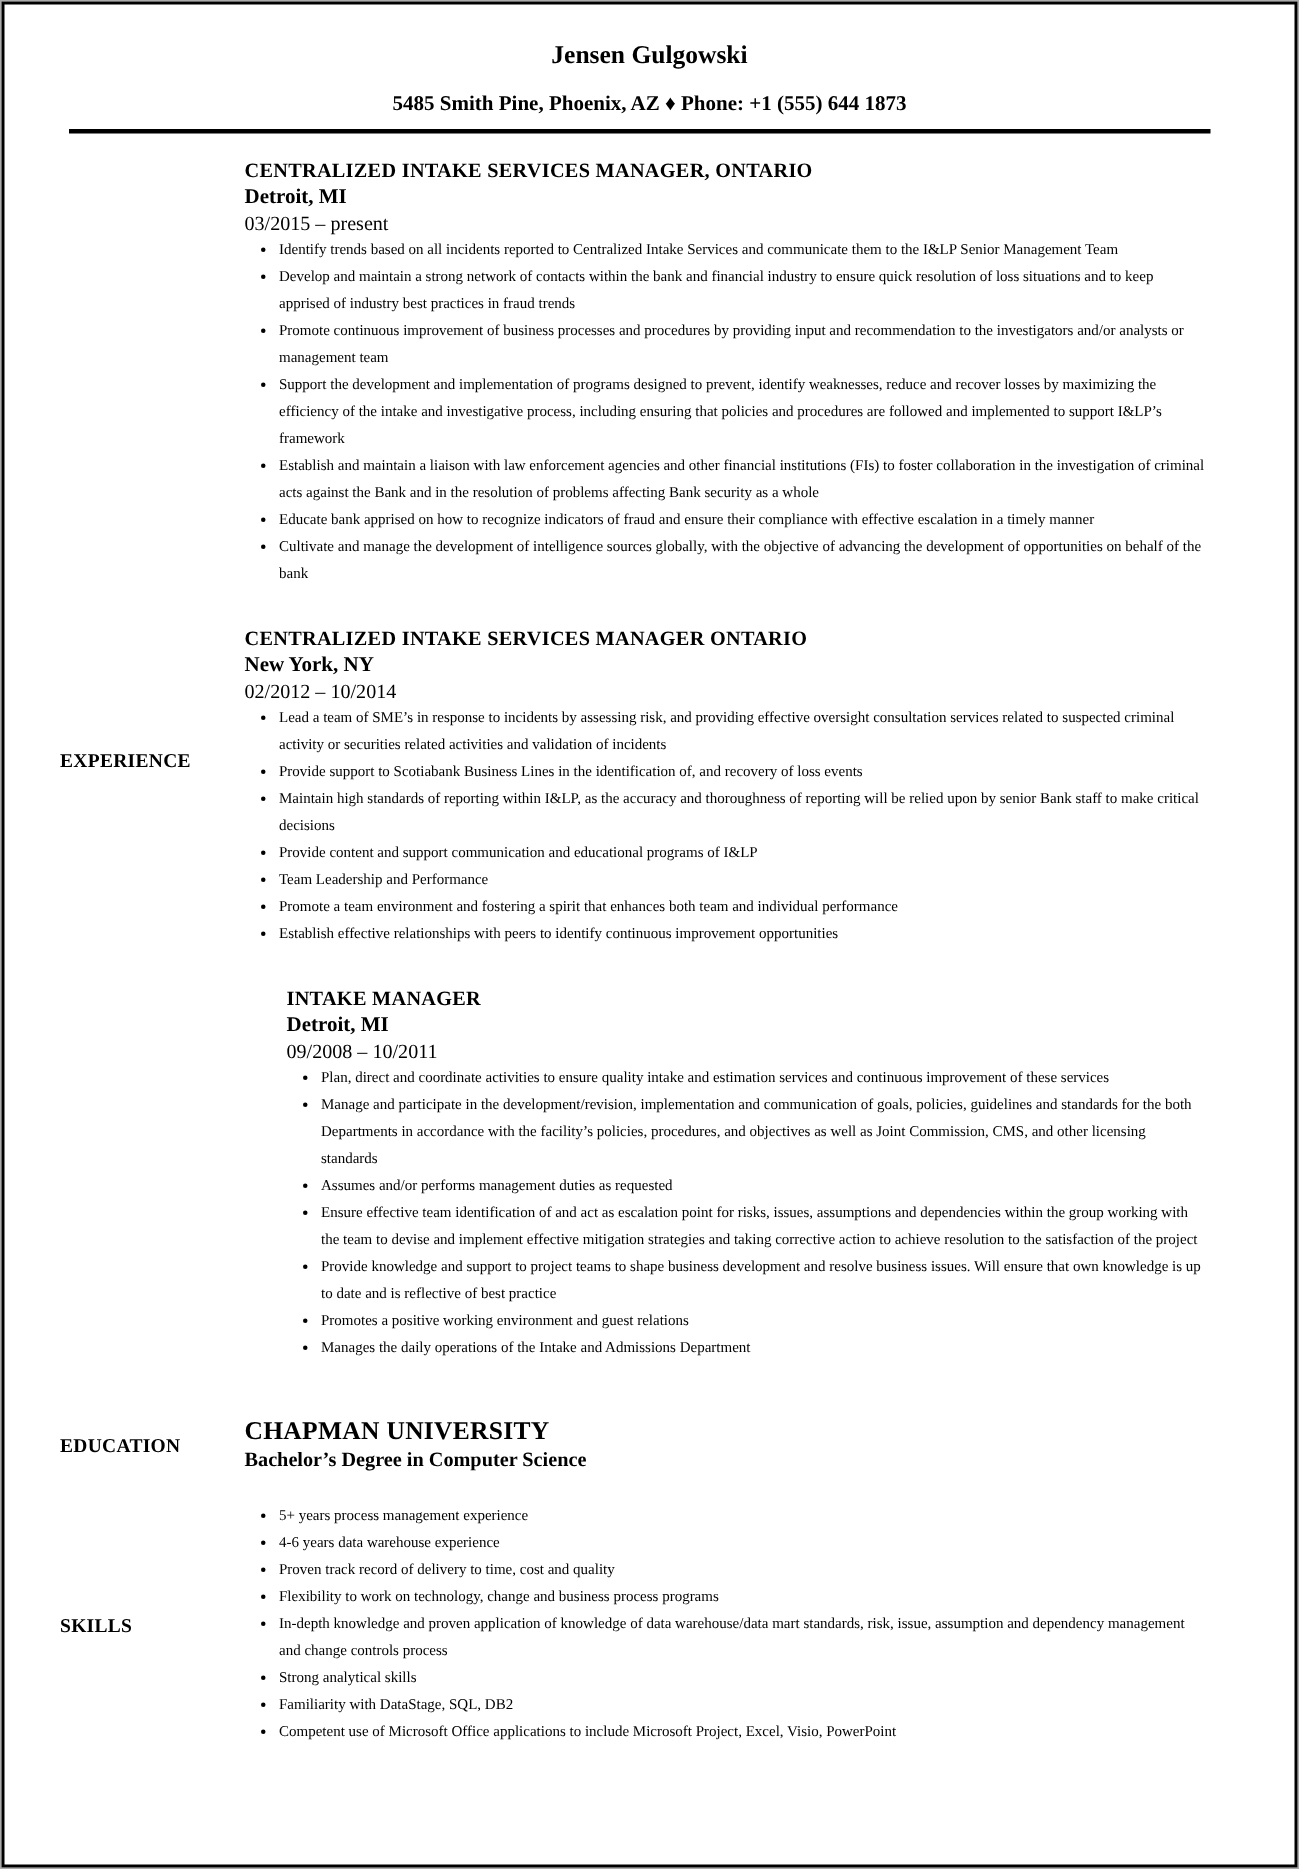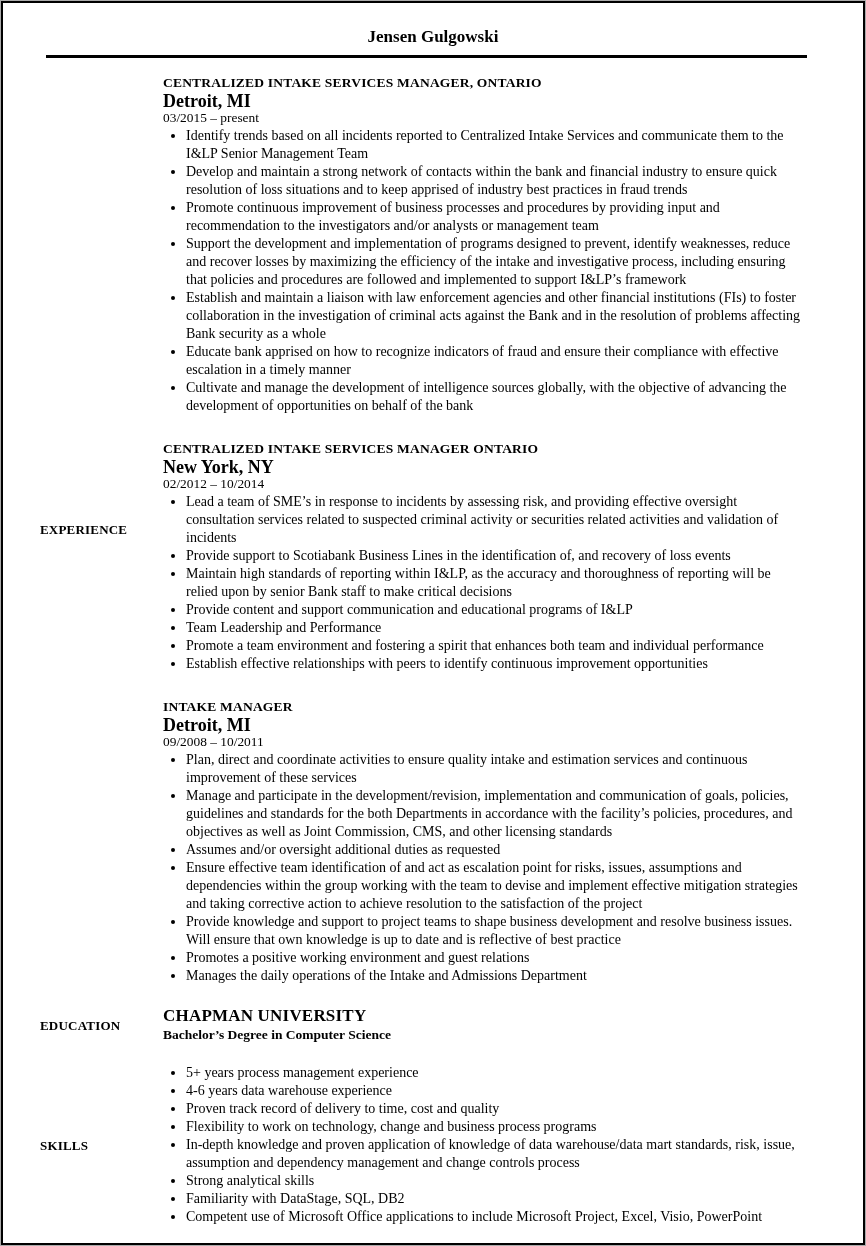--- a/index.html
+++ b/index.html
@@ -53,46 +53,46 @@
     font-size: 13px;
     line-height: 19px;
     letter-spacing: 0.2px;
   }
   .section-content {
     flex: 1 1 auto;
     padding-right: 60px;
     font-size: 13.4px;
   }
   .job { margin-bottom: 24px; }
-  .job:last-child { margin-bottom: 0; }
+  .job:last-child { margin-bottom: 0; margin-left: 28px; }
   .job-title {
     font-weight: bold;
     font-size: 13.5px;
     line-height: 19px;
     letter-spacing: 0.2px;
   }
   .job-location {
     font-weight: bold;
-    font-size: 18px;
+    font-size: 14px;
     line-height: 18px;
   }
   .job-dates {
     font-size: 13.4px;
     line-height: 15px;
   }
   ul.bullets {
     margin: 2px 0 0 0;
     padding-left: 23px;
     list-style: disc;
   }
   ul.bullets li {
-    font-size: 14px;
+    font-size: 10px;
     line-height: 18px;
   }
-  .section-education { margin-top: 21px; }
+  .section-education { margin-top: 36px; }
   .school {
     font-weight: bold;
     font-size: 17px;
     line-height: 19px;
     letter-spacing: 0.2px;
   }
   .degree {
     font-weight: bold;
     font-size: 13.5px;
     line-height: 20px;
@@ -100,20 +100,21 @@
   .section-skills { margin-top: 19px; }
   .section-skills ul.bullets { margin-top: 0; }
 </style>
 </head>
 <body>
 
 <div class="page">
 
   <div class="header">
     <div class="name">Jensen Gulgowski</div>
+    <div class="contact">5485 Smith Pine, Phoenix, AZ ♦ Phone: +1 (555) 644 1873</div>
     <hr class="rule">
   </div>
 
   <div class="sections">
 
     <div class="section section-experience">
       <div class="section-label">EXPERIENCE</div>
       <div class="section-content">
   <div class="job">
     <div class="job-title">CENTRALIZED INTAKE SERVICES MANAGER, ONTARIO</div>
@@ -145,21 +146,21 @@
             </ul>
   </div>
 
   <div class="job">
     <div class="job-title">INTAKE MANAGER</div>
     <div class="job-location">Detroit, MI</div>
     <div class="job-dates">09/2008 – 10/2011</div>
     <ul class="bullets">
               <li>Plan, direct and coordinate activities to ensure quality intake and estimation services and continuous improvement of these services</li>
               <li>Manage and participate in the development/revision, implementation and communication of goals, policies, guidelines and standards for the both Departments in accordance with the facility’s policies, procedures, and objectives as well as Joint Commission, CMS, and other licensing standards</li>
-              <li>Assumes and/or oversight additional duties as requested</li>
+              <li>Assumes and/or performs management duties as requested</li>
               <li>Ensure effective team identification of and act as escalation point for risks, issues, assumptions and dependencies within the group working with the team to devise and implement effective mitigation strategies and taking corrective action to achieve resolution to the satisfaction of the project</li>
               <li>Provide knowledge and support to project teams to shape business development and resolve business issues. Will ensure that own knowledge is up to date and is reflective of best practice</li>
               <li>Promotes a positive working environment and guest relations</li>
               <li>Manages the daily operations of the Intake and Admissions Department</li>
             </ul>
   </div>
 </div>
     </div>
 
     <div class="section section-education">

